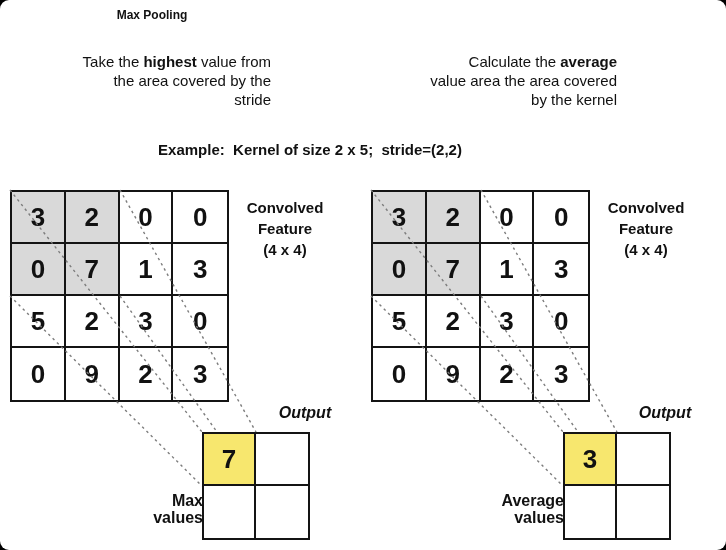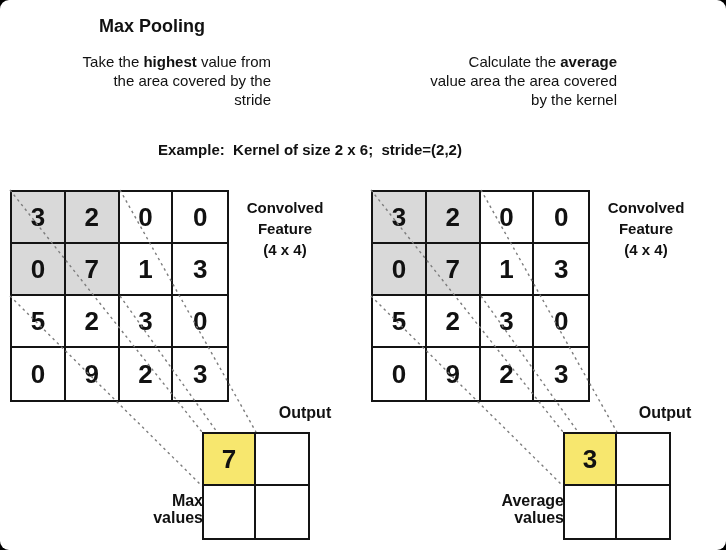--- a/index.html
+++ b/index.html
@@ -6,22 +6,22 @@
   #frame {
     position: relative;
     width: 726px; height: 550px;
     background: #ffffff;
     border-radius: 9px;
     overflow: hidden;
     font-family: "Liberation Sans", sans-serif;
     color: #111;
   }
   .panel-title {
-    position: absolute; top: 16px; width: 240px;
-    font-size: 18px; font-weight: bold; text-align: center;
+    position: absolute; top: 8px; width: 240px;
+    font-size: 12px; font-weight: bold; text-align: center;
   }
   .panel-desc {
     position: absolute; top: 52px; width: 250px;
     font-size: 15px; line-height: 19px; text-align: right;
   }
   .panel-desc b { font-weight: bold; }
   .caption {
     position: absolute; top: 141px; left: 110px; width: 400px;
     text-align: center; font-size: 15px; font-weight: bold;
     white-space: pre;
@@ -53,21 +53,21 @@
   }
   .out-grid .cell:nth-child(2n) { border-right: none; }
   .out-grid .cell:nth-child(n+3) { border-bottom: none; }
   .cell.highlight { background: #f7e76e; }
   .conv-label {
     position: absolute; top: 197px; width: 94px;
     font-size: 15px; font-weight: bold; line-height: 21px; text-align: center;
   }
   .output-label {
     position: absolute; top: 404px; width: 100px;
-    font-size: 16px; font-weight: bold; text-align: center;
+    font-size: 16px; font-weight: bold; text-align: center; font-style: italic;
   }
   .values-label {
     position: absolute; top: 492px; width: 100px;
     font-size: 16px; font-weight: bold; line-height: 17px; text-align: right;
   }
   #lines-overlay {
     position: absolute; left: 0; top: 0; width: 726px; height: 550px;
     pointer-events: none;
   }
   #lines-overlay line {
@@ -85,21 +85,21 @@
     <div>the area covered by the</div>
     <div>stride</div>
   </div>
 
   <div class="panel-desc" style="left:367px;">
     <div><span>Calculate the </span><b>average</b><span></span></div>
     <div>value area the area covered</div>
     <div>by the kernel</div>
   </div>
 
-  <div class="caption">Example:  Kernel of size 2 x 6;  stride=(2,2)</div>
+  <div class="caption">Example:  Kernel of size 2 x 5;  stride=(2,2)</div>
 
   <div class="conv-grid" style="left:10px;">
     <div class="cell shaded">3</div>
     <div class="cell shaded">2</div>
     <div class="cell">0</div>
     <div class="cell">0</div>
     <div class="cell shaded">0</div>
     <div class="cell shaded">7</div>
     <div class="cell">1</div>
     <div class="cell">3</div>

